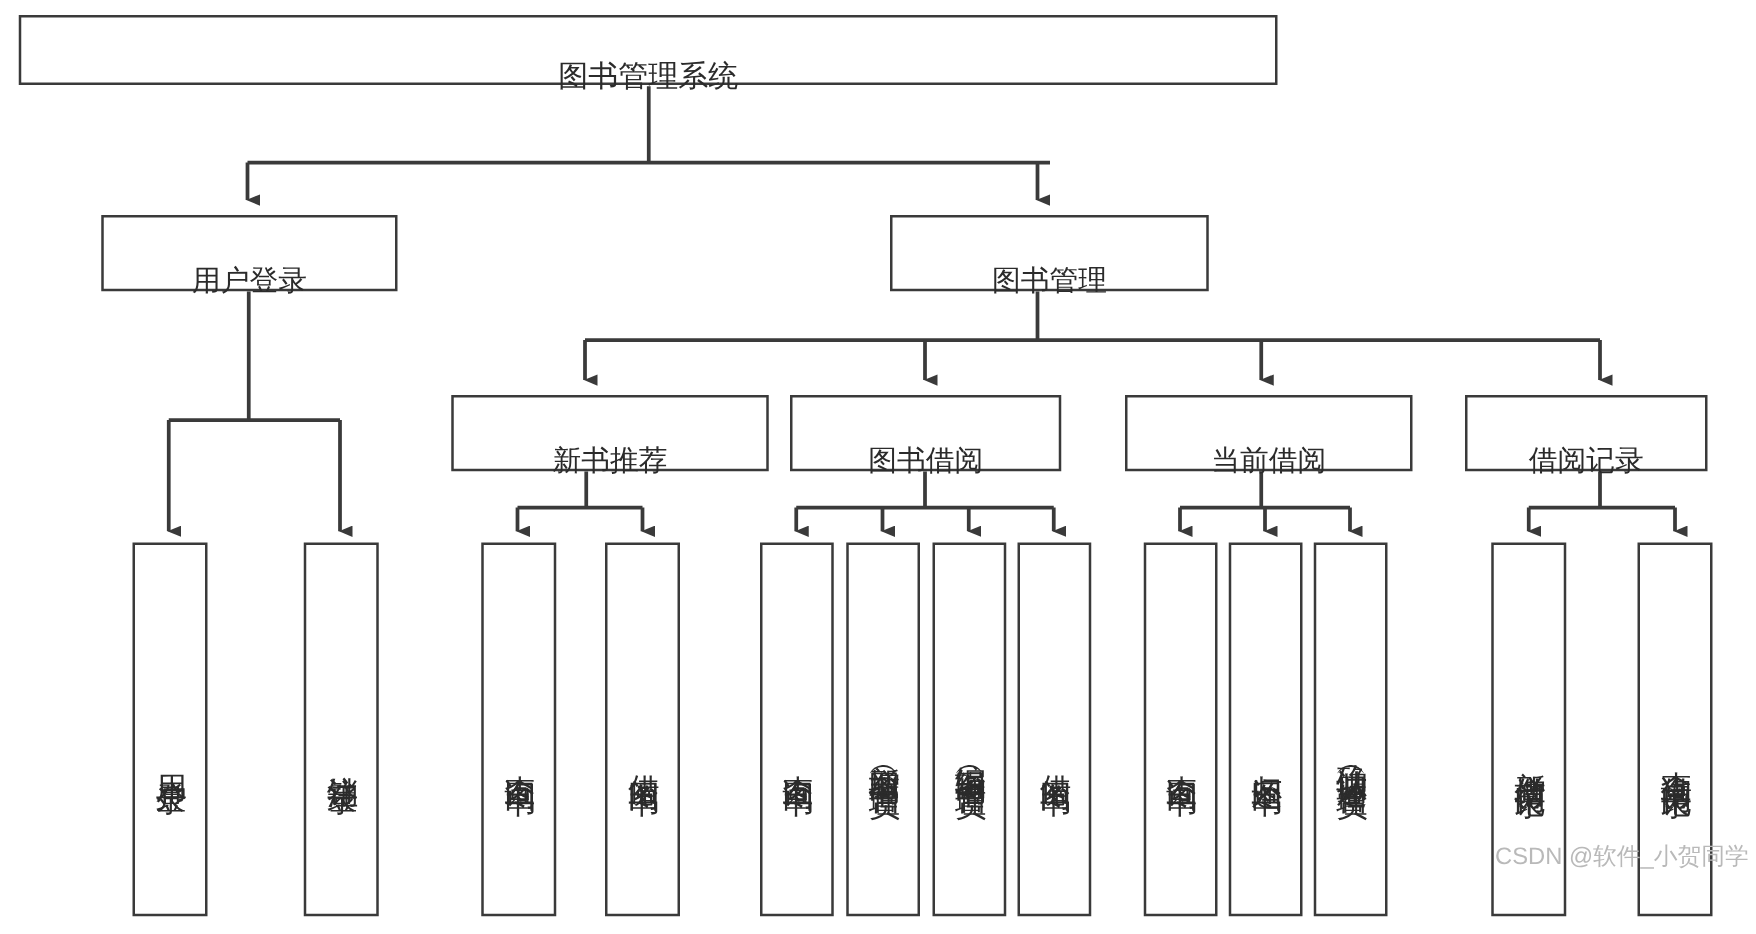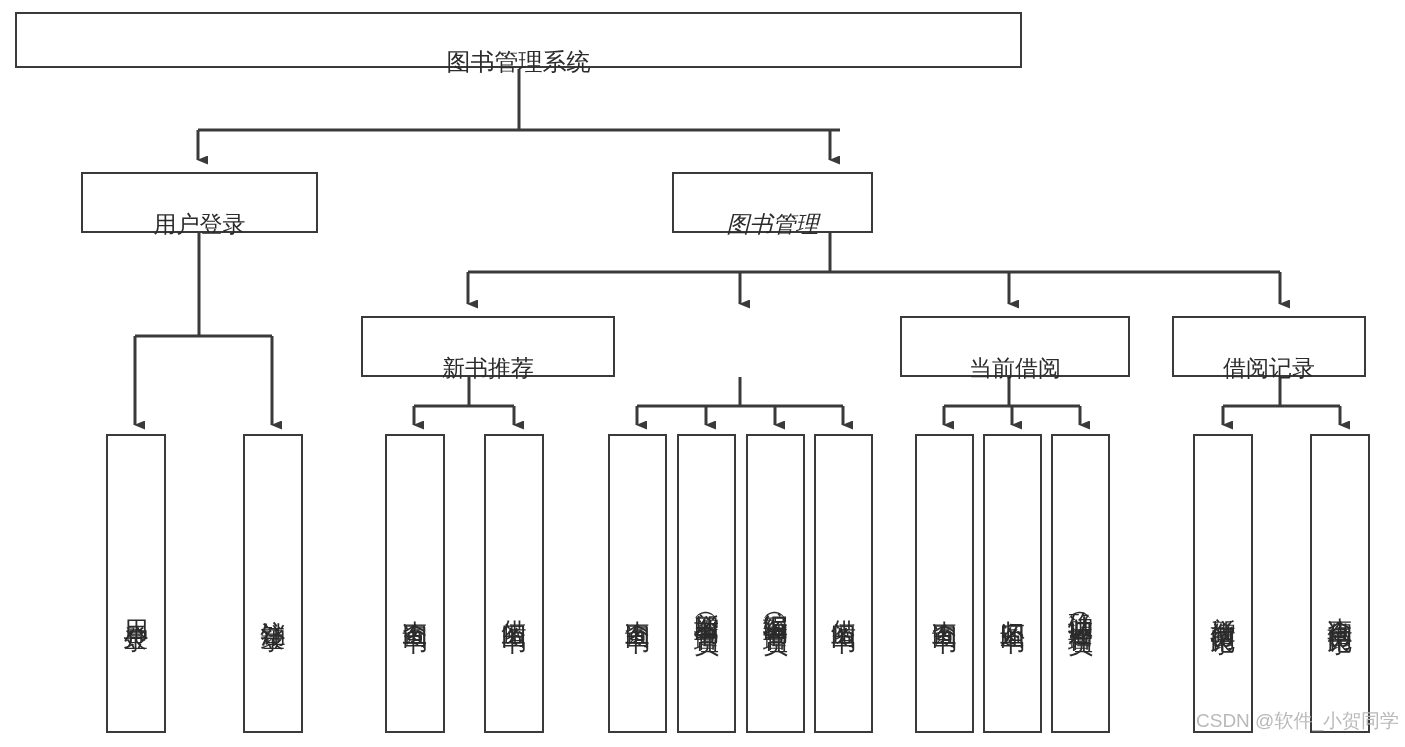--- a/index.html
+++ b/index.html
@@ -122,28 +122,31 @@
   </svg>
 
   <div class="node horizontal" id="root-node" style="left:15px; top:12px; width:1007px; height:56px;">
     <span class="label">图书管理系统</span>
   </div>
 
   <div class="node horizontal" style="left:81px; top:172px; width:237px; height:61px;">
     <span class="label">用户登录</span>
   </div>
 
-  <div class="node horizontal" style="left:672px; top:172px; width:201px; height:61px;font-style:italic;">
+  <div class="node horizontal" style="left:712px; top:172px; width:255px; height:61px;">
     <span class="label">图书管理</span>
   </div>
 
   <div class="node horizontal" style="left:361px; top:316px; width:254px; height:61px;">
     <span class="label">新书推荐</span>
   </div>
 
+  <div class="node horizontal" style="left:632px; top:316px; width:217px; height:61px;">
+    <span class="label">图书借阅</span>
+  </div>
 
   <div class="node horizontal" style="left:900px; top:316px; width:230px; height:61px;">
     <span class="label">当前借阅</span>
   </div>
 
   <div class="node horizontal" style="left:1172px; top:316px; width:194px; height:61px;">
     <span class="label">借阅记录</span>
   </div>
 
   <div class="node vertical" style="left:106px; top:434px; width:60px; height:299px;">
@@ -191,15 +194,15 @@
   </div>
 
   <div class="node vertical" style="left:1193px; top:434px; width:60px; height:299px;">
     <span class="label">新增借阅记录</span>
   </div>
 
   <div class="node vertical" style="left:1310px; top:434px; width:60px; height:299px;">
     <span class="label">查询借阅记录</span>
   </div>
 
-  <div class="watermark" style="left:1196px; top:672px;margin-top:36px;">CSDN @软件_小贺同学</div>
+  <div class="watermark" style="left:1196px; top:672px;">CSDN @软件_小贺同学</div>
 
 </div>
 
 </body></html>

